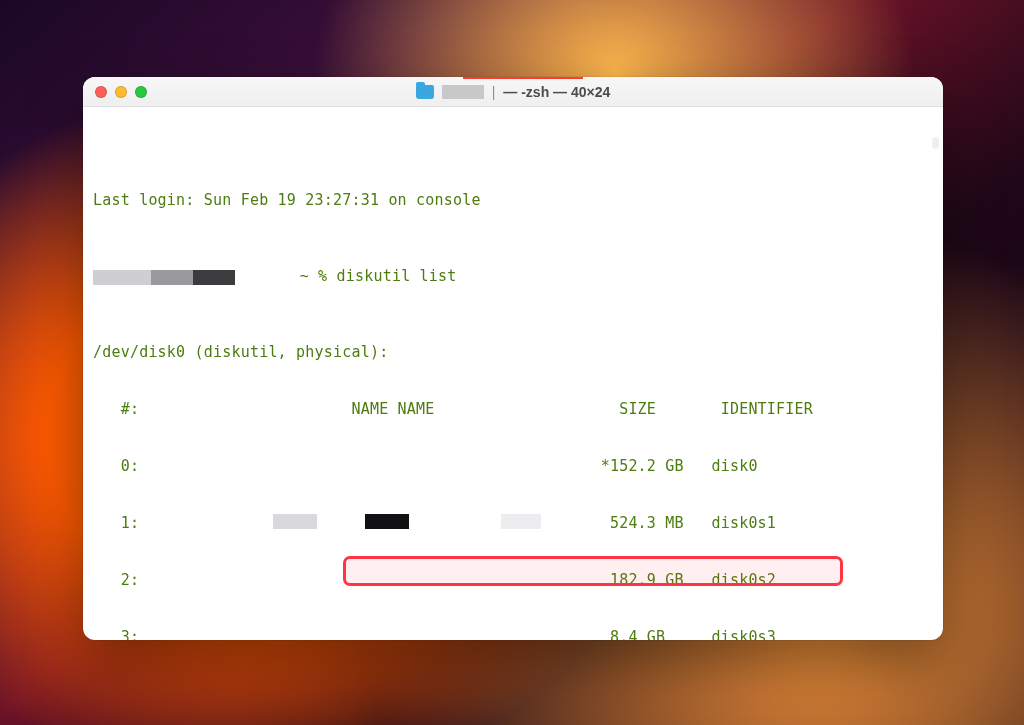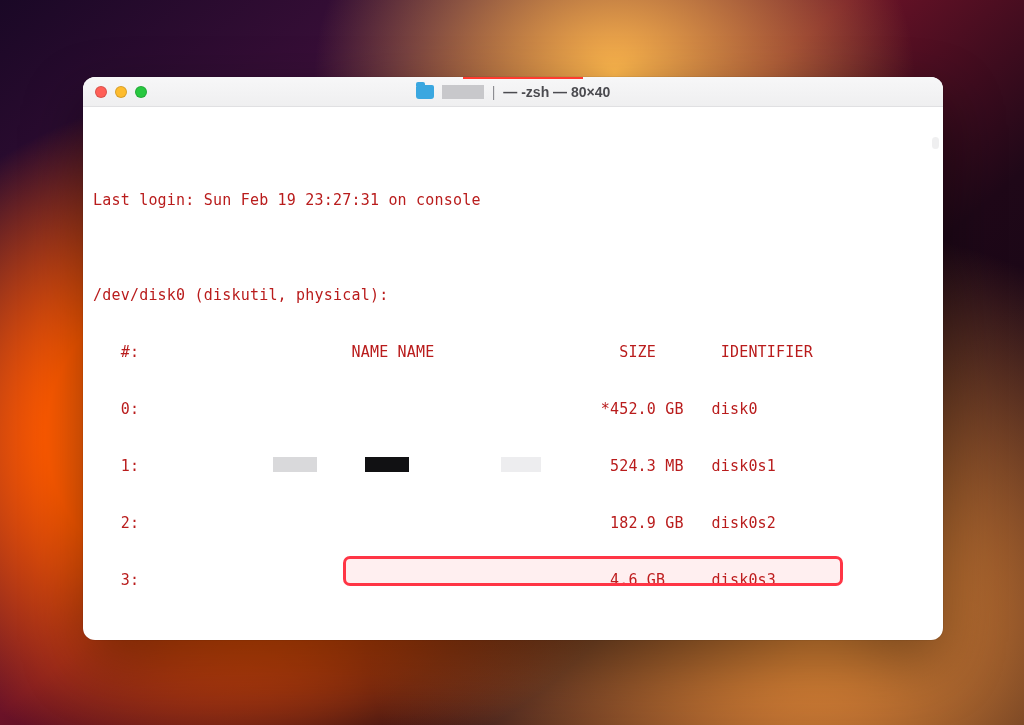--- a/index.html
+++ b/index.html
@@ -72,21 +72,21 @@
   }
   .title-whitepipe { color:#8d8d92; font-weight:500; }
 
   .term-body {
     flex: 1;
     padding: 8px 10px 12px 10px;
     font-family: "SF Mono", Menlo, Consolas, monospace;
     font-size: 15px;
     line-height: 19px;
     letter-spacing: 0.2px;
-    color: #b91c1c;
+    color: #4d7c0f;
     white-space: pre;
     position: relative;
     overflow: hidden;
   }
   .term-body .line { display: block; height: 19px; position: relative; }
 
   .redact {
     display:inline-block; vertical-align: text-bottom;
     height: 15px;
   }
@@ -115,36 +115,37 @@
     <div class="title-red-tab"></div>
     <div class="traffic-lights">
       <div class="tl-btn tl-close"></div>
       <div class="tl-btn tl-min"></div>
       <div class="tl-btn tl-zoom"></div>
     </div>
     <div class="title-center">
       <span class="folder-icon"></span>
       <span class="title-gray-box"></span>
       <span class="title-whitepipe">|</span>
-      <span> — -zsh — 80×40</span>
+      <span> — -zsh — 40×24</span>
     </div>
   </div>
 
   <div class="term-body">
     <span class="scroll-bar-hint"></span>
 
     <span class="line">Last login: Sun Feb 19 23:27:31 on console</span>
 
+    <span class="line"><span class="redact" style="width:58px;background:#cfcfd2"></span><span class="redact" style="width:42px;background:#9a9a9e"></span><span class="redact" style="width:42px;background:#3c3c3f"></span>       <span>~ % diskutil list</span></span>
 
     <span class="line">/dev/disk0 (diskutil, physical):</span>
     <span class="line">   #:                       NAME NAME                    SIZE       IDENTIFIER</span>
-    <span class="line">   0:                                                  *452.0 GB   disk0</span>
+    <span class="line">   0:                                                  *152.2 GB   disk0</span>
     <span class="line"><span>   1:                                                   524.3 MB   disk0s1</span><span class="redact" style="position:absolute;left:180px;width:44px;background:#d9d9db"></span><span class="redact" style="position:absolute;left:272px;width:44px;background:#111113"></span><span class="redact" style="position:absolute;left:408px;width:40px;background:#ededef"></span></span>
     <span class="line">   2:                                                   182.9 GB   disk0s2</span>
-    <span class="line">   3:                                                   4.6 GB     disk0s3</span>
+    <span class="line">   3:                                                   8.4 GB     disk0s3</span>
 
     
 
     
     
     
     
     
     
     

